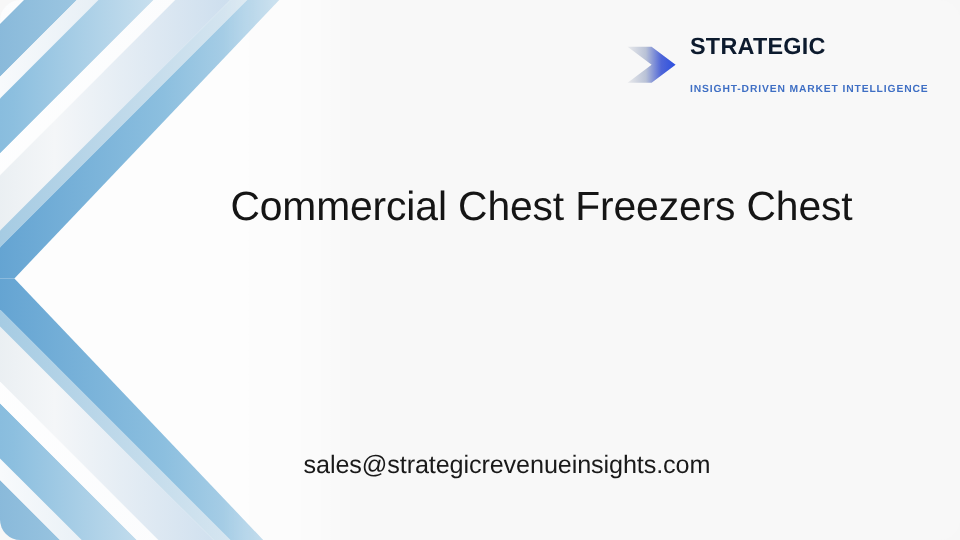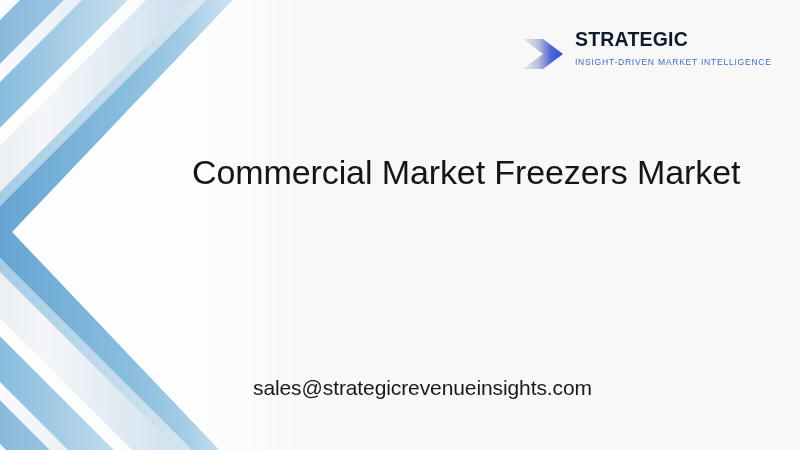--- a/index.html
+++ b/index.html
@@ -12,20 +12,21 @@
     background: #f7f7f7;
     font-family: "Liberation Sans", sans-serif;
     overflow: hidden;
   }
   .slide {
     position: relative;
     width: 800px;
     height: 450px;
     background: #f8f8f8;
     overflow: hidden;
+    border-radius: 17px;
   }
 
   
   .deco {
     position: absolute;
     left: 0;
     top: 0;
     width: 300px;
     height: 450px;
     pointer-events: none;
@@ -56,25 +57,25 @@
     font-weight: bold;
     font-size: 19.5px;
     line-height: 19px;
     letter-spacing: 0.2px;
     color: #0d1b2e;
     white-space: nowrap;
   }
   .logo-tag {
     font-family: "Liberation Sans", sans-serif;
     font-size: 8.6px;
-    font-weight: normal;
+    font-weight: bold;
     letter-spacing: 0.72px;
     color: #3f6fc4;
     white-space: nowrap;
-    margin-top: 8px;
+    margin-top: 20px;
   }
 
   
   .title {
     position: absolute;
     left: 192px;
     top: 153px;
     font-family: "Liberation Sans", sans-serif;
     font-size: 34px;
     font-weight: normal;
@@ -195,17 +196,17 @@
         </linearGradient>
       </defs>
       <path d="M2,9 L22,9 L42,24 L22,39 L2,39 L22,24 Z" fill="url(#lgMark)"></path>
     </svg>
     <div class="logo-text">
       <div class="logo-line">STRATEGIC</div>
       <div class="logo-tag">INSIGHT-DRIVEN MARKET INTELLIGENCE</div>
     </div>
   </div>
 
-  <div class="title">Commercial Market Freezers Market</div>
+  <div class="title">Commercial Chest Freezers Chest</div>
 
   <div class="email">sales@strategicrevenueinsights.com</div>
 
 </div>
 
 </body></html>

